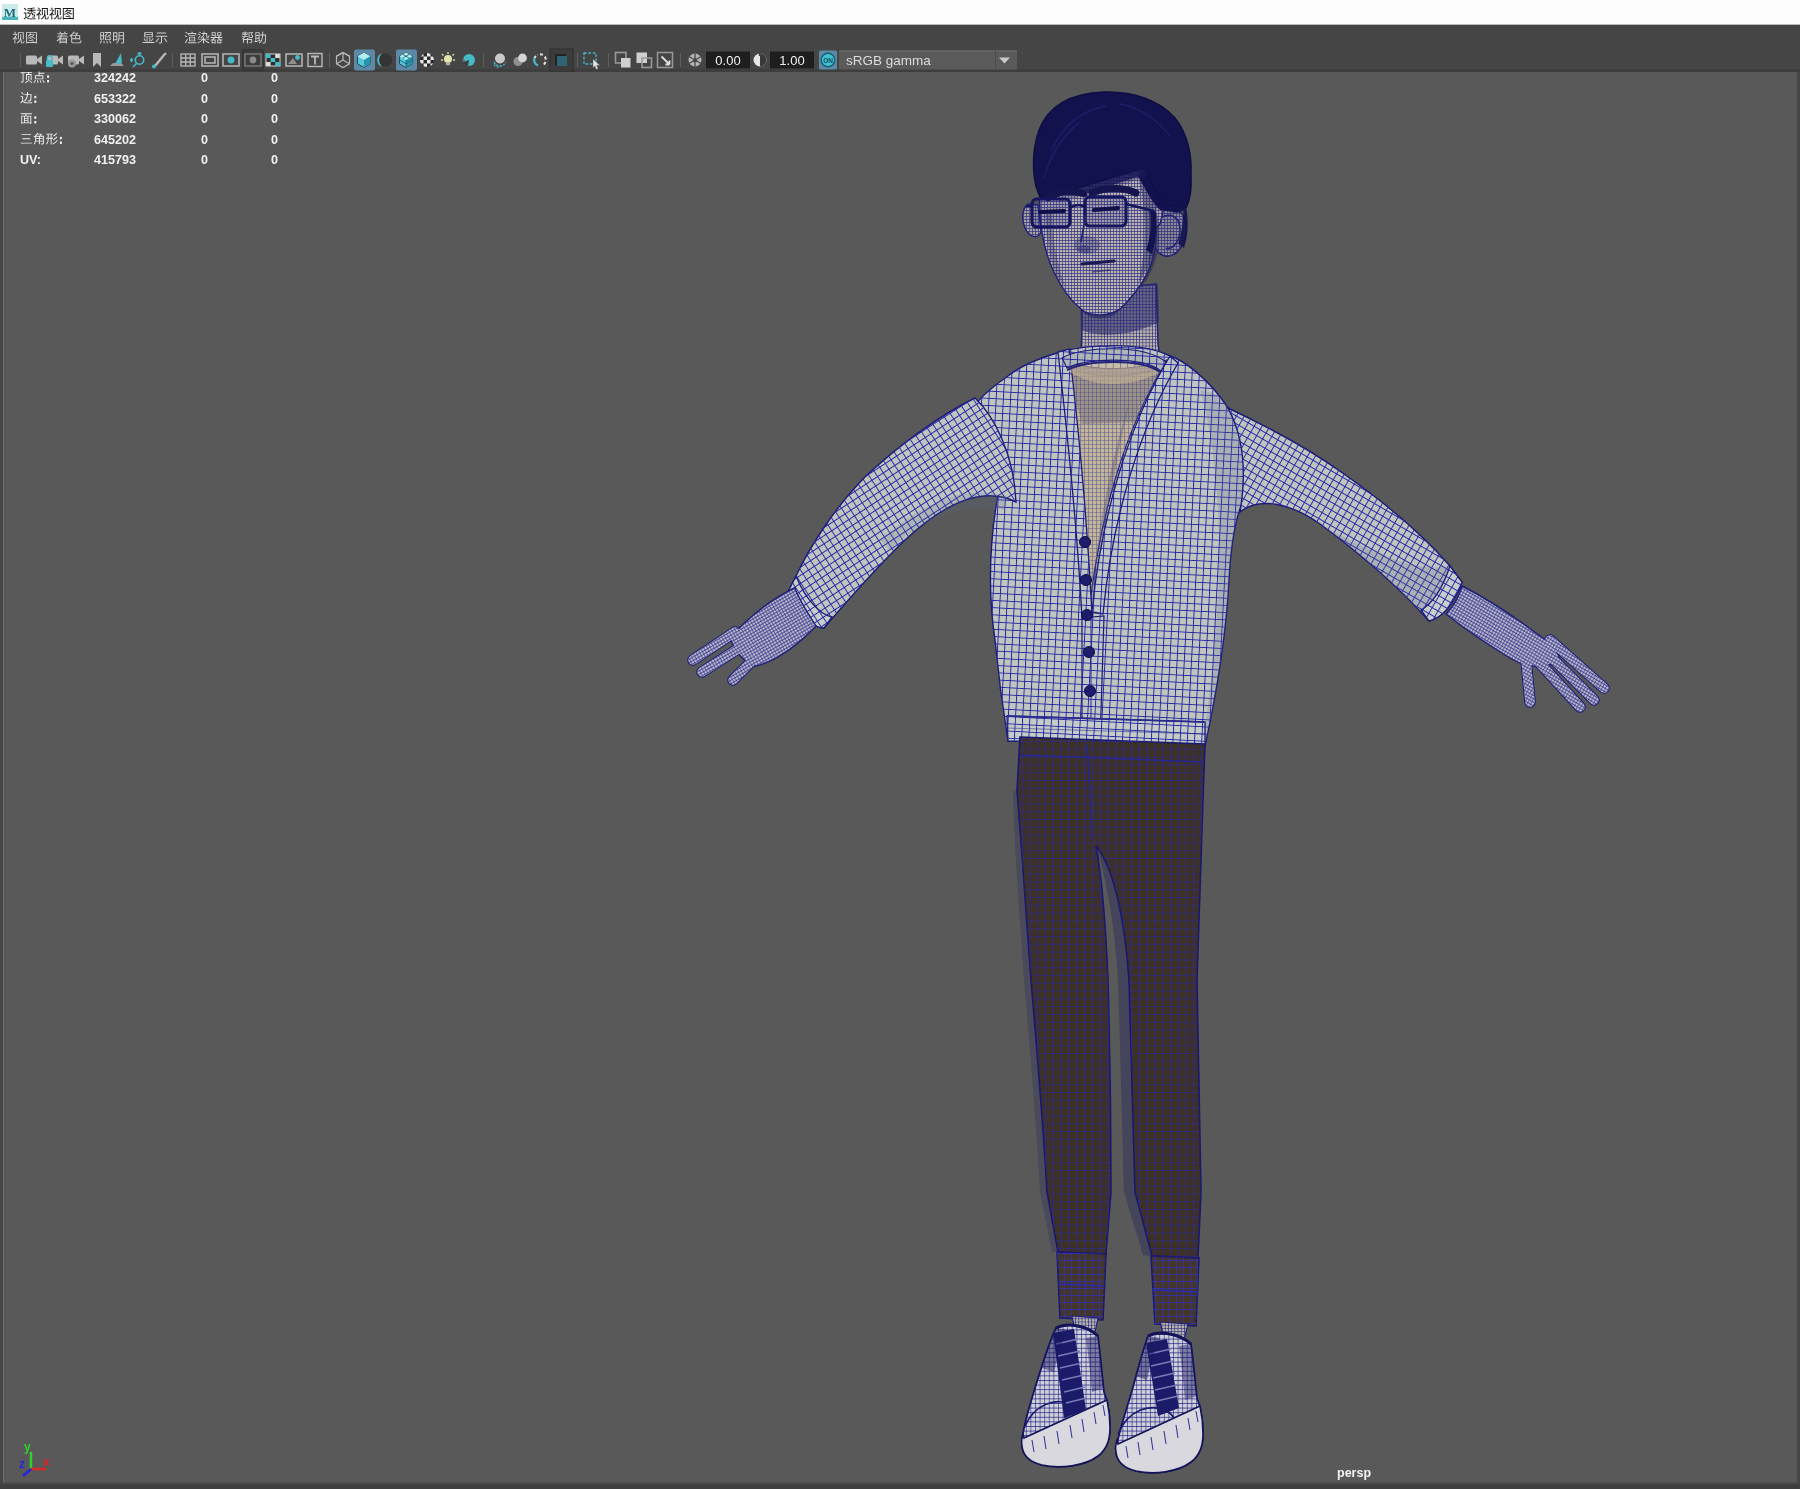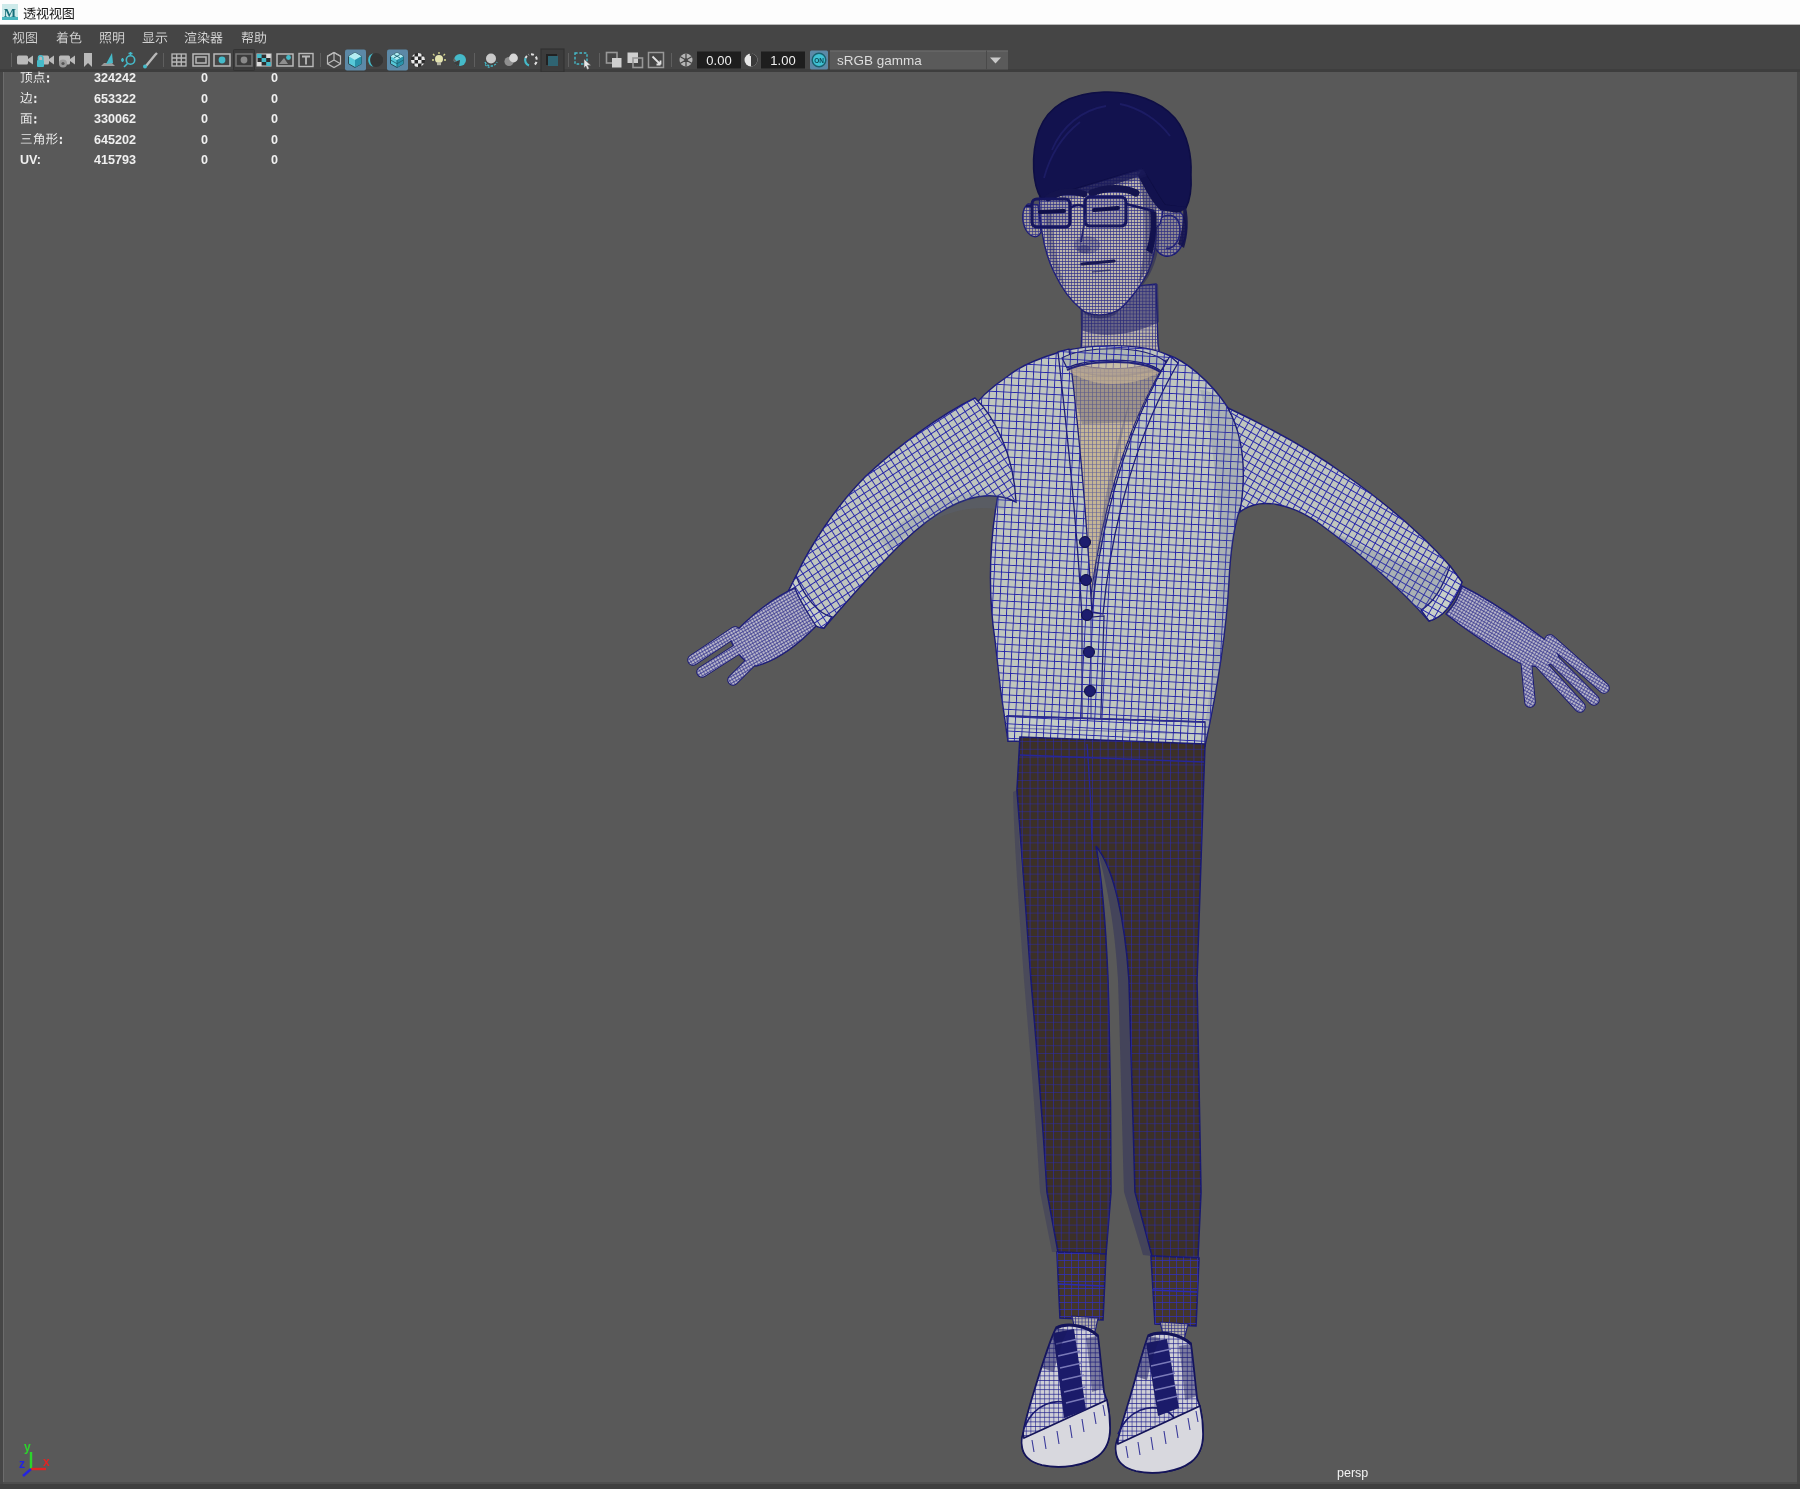--- a/index.html
+++ b/index.html
@@ -227,21 +227,21 @@
 <use href="#g5" fill="#d2d2d2" transform="translate(99.0,17.5) scale(0.01300,-0.01300)"></use>
 <use href="#g6" fill="#d2d2d2" transform="translate(112.0,17.5) scale(0.01300,-0.01300)"></use>
 <use href="#g7" fill="#d2d2d2" transform="translate(142.0,17.5) scale(0.01300,-0.01300)"></use>
 <use href="#g8" fill="#d2d2d2" transform="translate(155.0,17.5) scale(0.01300,-0.01300)"></use>
 <use href="#g9" fill="#d2d2d2" transform="translate(184.0,17.5) scale(0.01300,-0.01300)"></use>
 <use href="#g10" fill="#d2d2d2" transform="translate(197.0,17.5) scale(0.01300,-0.01300)"></use>
 <use href="#g11" fill="#d2d2d2" transform="translate(210.0,17.5) scale(0.01300,-0.01300)"></use>
 <use href="#g12" fill="#d2d2d2" transform="translate(241.0,17.5) scale(0.01300,-0.01300)"></use>
 <use href="#g13" fill="#d2d2d2" transform="translate(254.0,17.5) scale(0.01300,-0.01300)"></use>
 </svg>
-<div class="abs" style="left:3px;top:48px;width:1504px;height:24px">
+<div class="abs" style="left:12px;top:48px;width:1504px;height:24px">
 <svg width="1800" height="24" viewBox="0 0 1800 24" style="position:absolute;left:0;top:0">
         <rect x="8" y="5" width="1" height="14" fill="#5f5f5f"></rect>
         <g transform="translate(22,12)">
           <rect x="-8" y="-4.5" width="11" height="9" rx="1.5" fill="#b9b9b9"></rect>
           <path d="M3,-1 L8,-4.5 L8,4.5 L3,1 Z" fill="#b9b9b9"></path>
         </g>
         <g transform="translate(43,12)">
           <rect x="-8" y="-4.5" width="11" height="9" rx="1.5" fill="#b9b9b9"></rect>
           <path d="M3,-1 L8,-4.5 L8,4.5 L3,1 Z" fill="#b9b9b9"></path>
           <rect x="-9" y="0" width="7" height="7" rx="1" fill="#45bac9"></rect>
@@ -454,13 +454,13 @@
 <text x="278" y="98.0" font-size="12.6" font-weight="bold" fill="#f0f0f0" text-anchor="end" font-family="Liberation Sans,sans-serif">0</text>
 </svg>
 <svg class="abs" style="left:10px;top:1435px" width="60" height="50" viewBox="0 0 60 50">
 <path d="M21,34 L21,17" stroke="#2bd42b" stroke-width="2.4"></path>
 <path d="M21,34 L36,34" stroke="#e02424" stroke-width="2.4"></path>
 <path d="M21,34 L13,41" stroke="#2424e0" stroke-width="2.4"></path>
 <text x="14" y="16" font-size="12" font-weight="bold" fill="#2bd42b" font-family="Liberation Sans,sans-serif">y</text>
 <text x="33" y="31" font-size="12" font-weight="bold" fill="#e02424" font-family="Liberation Sans,sans-serif">x</text>
 <text x="9" y="33" font-size="12" font-weight="bold" fill="#2424e0" font-family="Liberation Sans,sans-serif">z</text>
 </svg>
-<div class="abs" style="left:1337px;top:1466px;color:#f2f2f2;font-size:12.5px;font-weight:normal">persp</div>
+<div class="abs" style="left:1337px;top:1466px;color:#f2f2f2;font-size:12.5px;font-weight:bold">persp</div>
 </div>
 </body></html>

